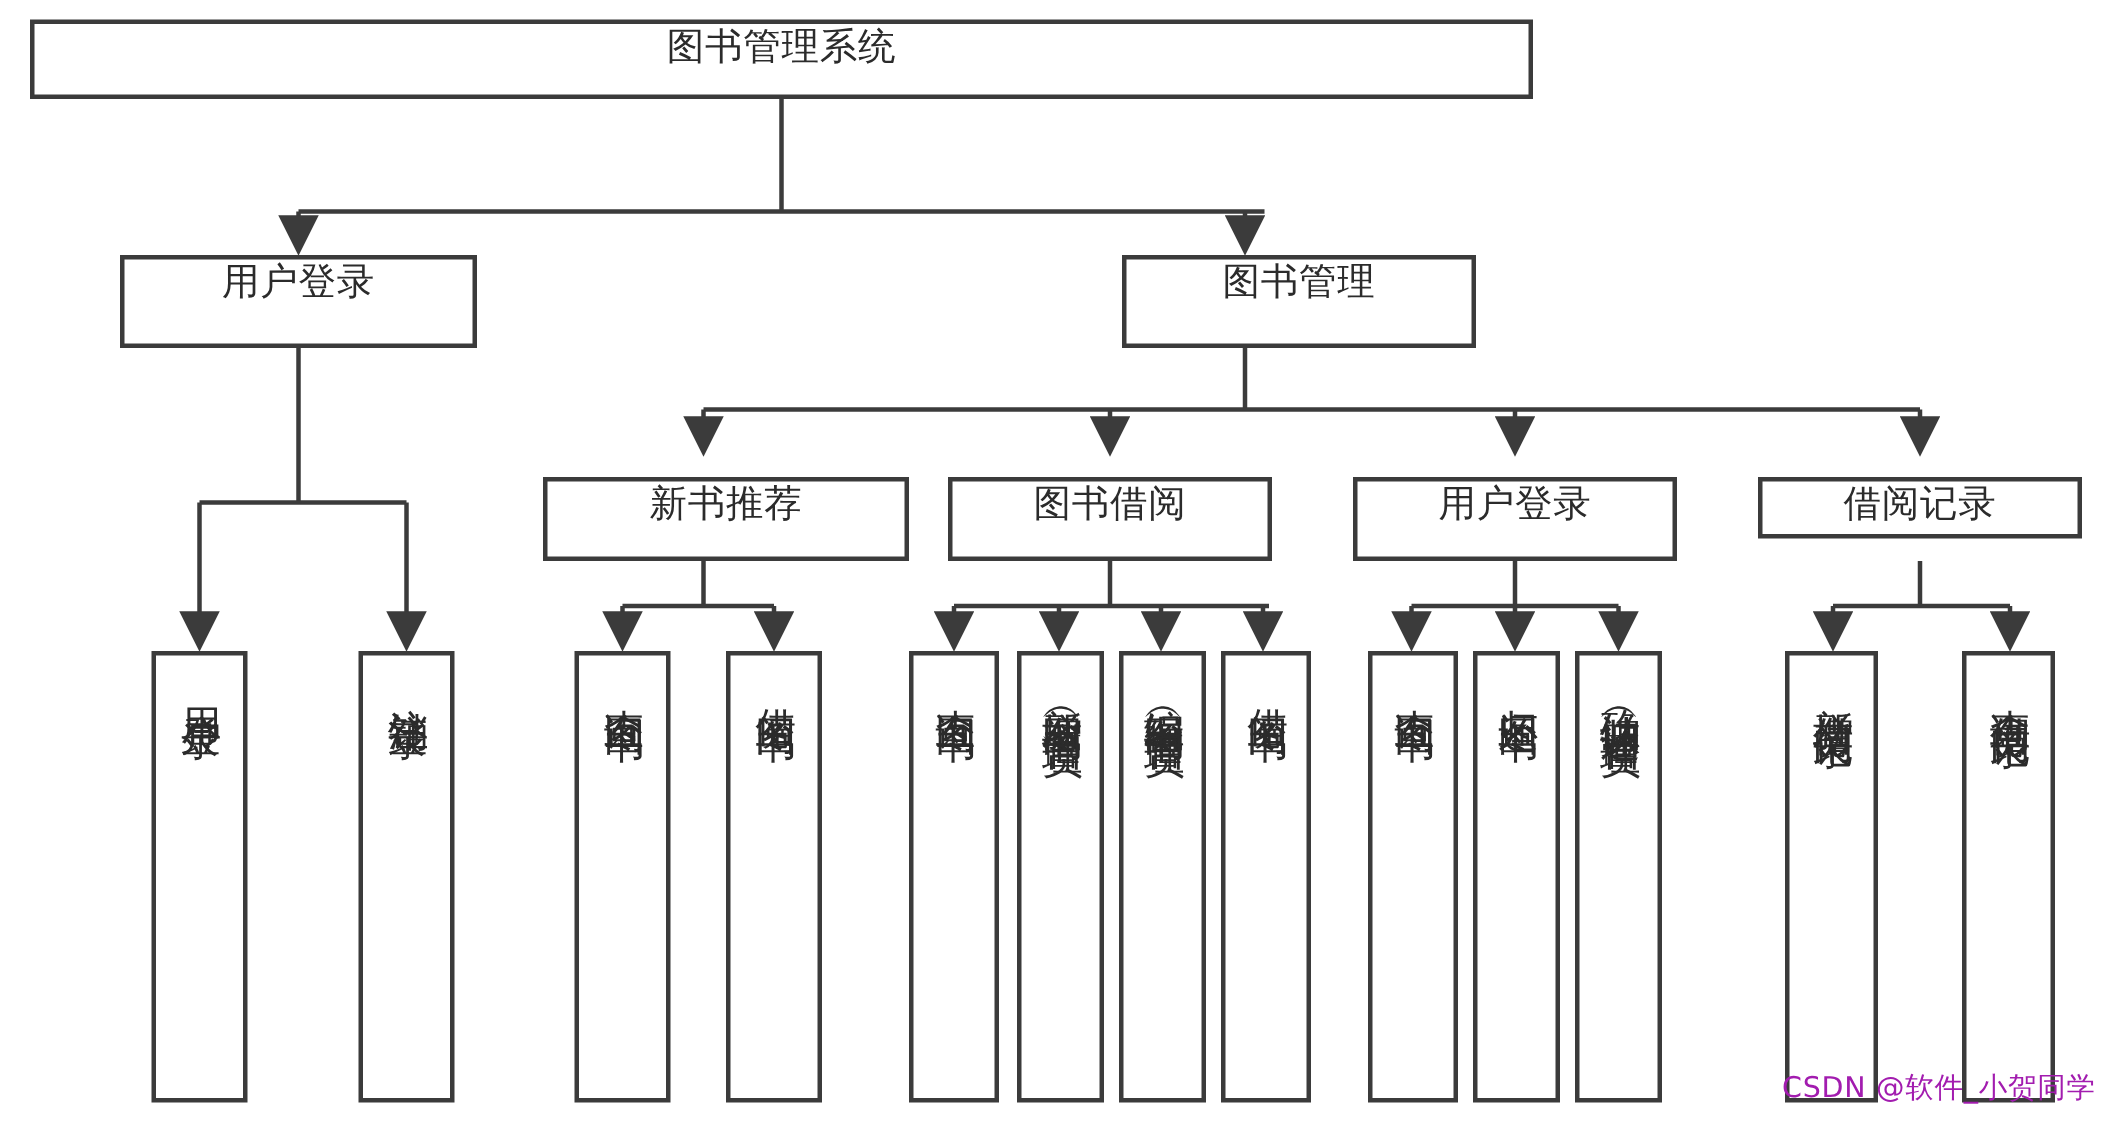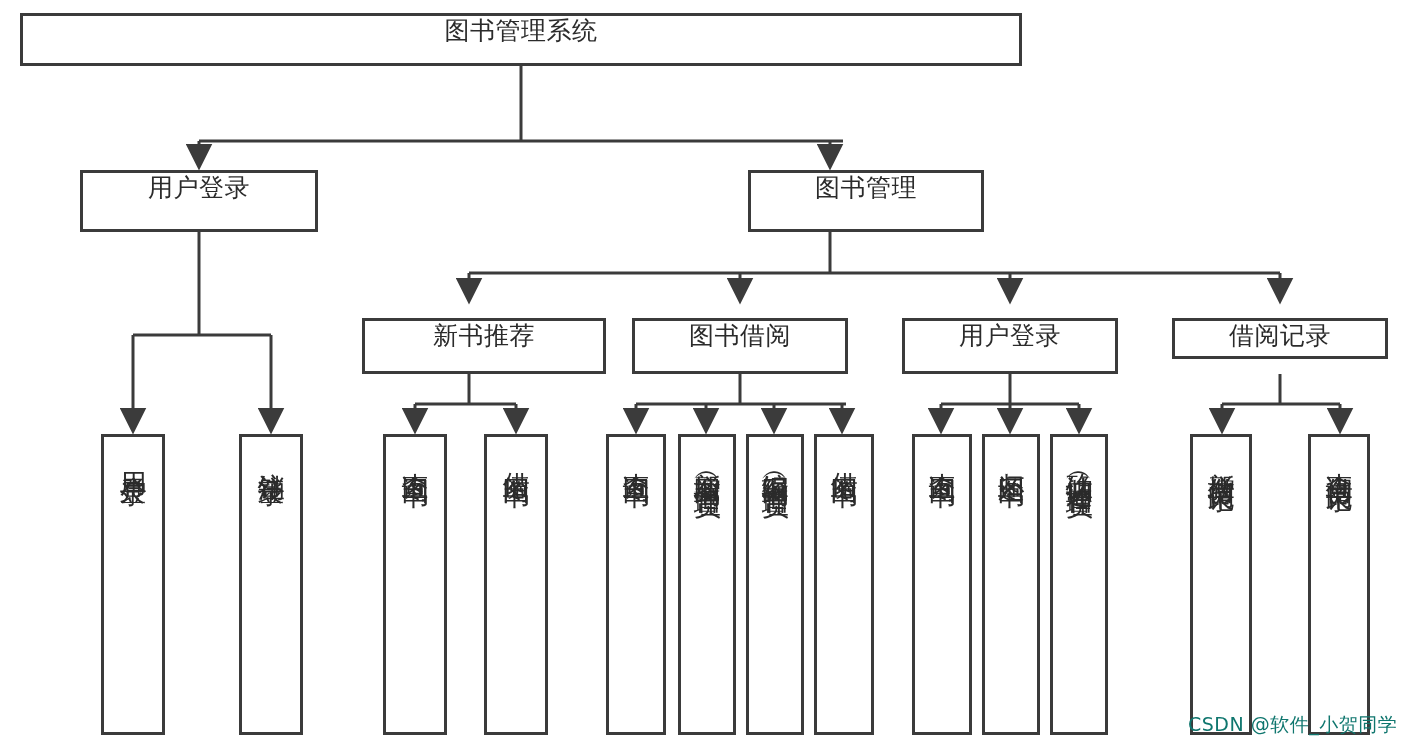--- a/index.html
+++ b/index.html
@@ -61,21 +61,21 @@
     font-size: 27px;
     line-height: 1.05;
     letter-spacing: 3px;
     white-space: pre;
   }
   .watermark {
     position: absolute;
     left: 1188px;
     top: 712px;
     font-size: 19px;
-    color: #0f766e;
+    color: #a21caf;
     letter-spacing: 0.5px;
     white-space: nowrap;
     user-select: none;
   }
 </style>
 </head>
 <body>
 
 <div id="diagram-root">
 

